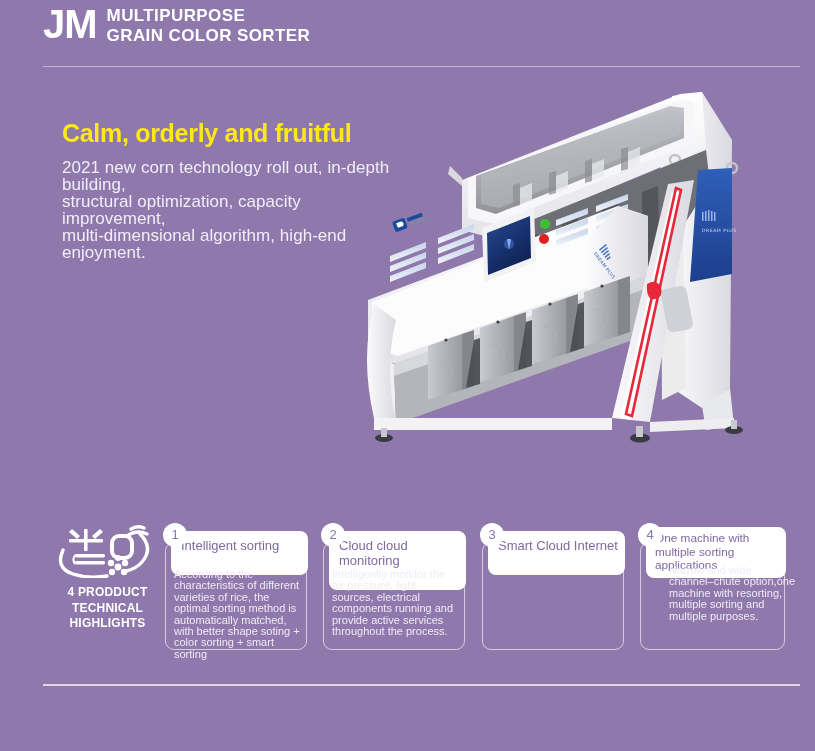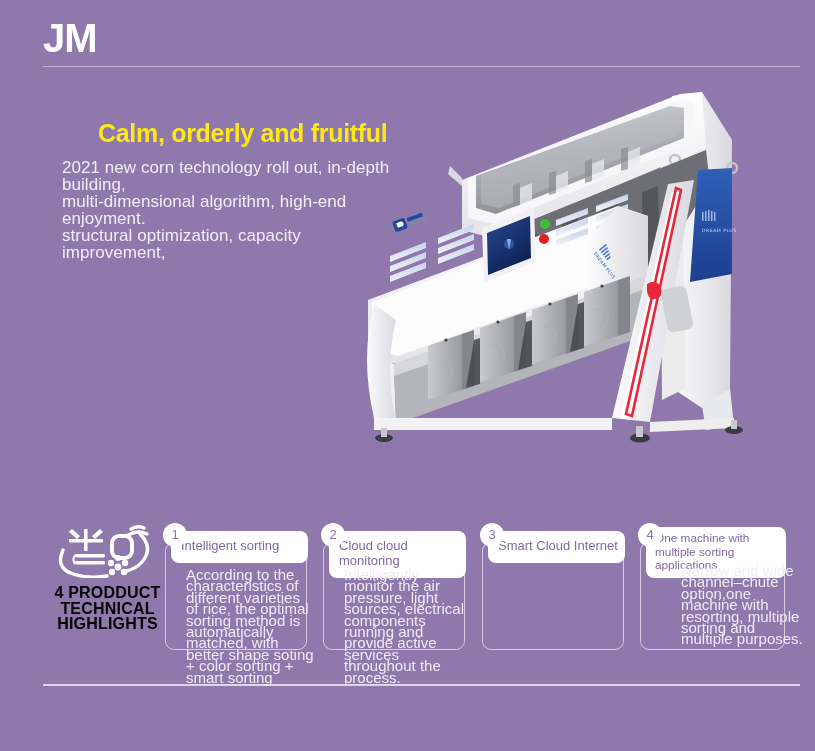--- a/index.html
+++ b/index.html
@@ -6,114 +6,118 @@
   html, body { width: 815px; height: 751px; }
   body {
     background: #8e78ac;
     font-family: "Liberation Sans", sans-serif;
     position: relative;
     overflow: hidden;
     color: #ffffff;
   }
 
   
-  .header { position: absolute; left: 43px; top: 16px; width: 760px; height: 58px; }
+  .header { position: absolute; left: 43px; top: 2px; width: 760px; height: 58px; }
   .brand-row { display: flex; align-items: flex-start; }
   .brand-mark {
     font-size: 40px; font-weight: bold; line-height: 44px; letter-spacing: -1px;
     color: #ffffff; padding-right: 10px;
   }
   .brand-text { padding-top: 4px; }
   .brand-line {
     font-size: 17px; font-weight: bold; letter-spacing: 0.4px;
     line-height: 19.5px; color: #ffffff;
   }
   .header-rule {
     position: absolute; left: 43px; top: 66px; width: 757px; height: 1px;
     background: rgba(255,255,255,0.45);
   }
 
   
   .headline-block { position: absolute; left: 62px; top: 118px; width: 330px; }
   .headline {
     font-size: 25px; font-weight: bold; color: #ffe817;
-    letter-spacing: -0.3px; line-height: 30px; margin-bottom: 11px; margin-left: 36px;
+    letter-spacing: -0.3px; line-height: 30px; margin-bottom: 11px;
   }
   .sub-line {
     font-size: 17px; color: #f2eef7; line-height: 17px; letter-spacing: 0.05px;
   }
 
   
   .product { position: absolute; left: 350px; top: 88px; width: 465px; height: 390px; }
   .product svg { display: block; }
 
   
   .highlights { position: absolute; left: 40px; top: 520px; width: 745px; height: 130px; }
 
   .brandmark-col {
     position: absolute; left: 5px; top: 0px; width: 125px; text-align: center;
   }
   .brandmark-icon { width: 125px; height: 58px; }
   .brandmark-caption {
-    margin-top: 3px; font-size: 16px; font-weight: bold;
-    line-height: 15.5px; color: #000000; letter-spacing: 0.2px;
+    margin-top: 3px; font-size: 12px; font-weight: bold;
+    line-height: 15.5px; color: #ffffff; letter-spacing: 0.2px;
   }
 
   .cards { position: absolute; left: 125px; top: 8px; width: 620px; height: 122px; }
   .card {
     position: absolute; top: 14px; width: 142px; height: 108px;
     border: 1px solid rgba(255,255,255,0.62); border-radius: 9px;
   }
   .card-1 { left: 0px; }
   .card-2 { left: 158px; }
   .card-3 { left: 317px; }
   .card-4 { left: 475px; width: 145px; }
 
   .card-title {
     position: absolute; left: 5px; top: -12px; width: 137px;
     background: #ffffff; border-radius: 8px;
     color: #7f69a0; font-size: 13px; line-height: 15px;
-    padding: 7px 6px 10px 10px; min-height: 30px;
+    padding: 7px 6px 22px 10px; min-height: 30px;
     display: flex; align-items: center;
   }
   .card-4 .card-title { width: 140px; top: -16px; padding: 5px 5px 5px 9px; font-size: 11.8px; line-height: 13.5px; }
 
   .card-badge {
     position: absolute; left: -3px; top: -20px; width: 24px; height: 24px;
     border-radius: 50%; background: #ffffff; color: #8875a6;
     font-size: 13px; line-height: 24px; text-align: center; z-index: 3;
   }
 
   .card-body {
-    position: absolute; left: 20px; top: 26px; width: 128px;
-    font-size: 15px; line-height: 11.4px; color: #f0ebf6;
+    position: absolute; left: 8px; top: 26px; width: 128px;
+    font-size: 11px; line-height: 11.4px; color: #f0ebf6;
   }
   .card-4 .card-body { top: 22px; width: 130px; margin-left: 20px; }
 
   
   .footer-rule {
     position: absolute; left: 43px; top: 684px; width: 757px; height: 2px;
     background: rgba(255,255,255,0.70);
   }
 </style>
 </head>
 <body>
 
 <div class="header">
   <div class="brand-row">
     <div class="brand-mark">JM</div>
+    <div class="brand-text">
+      <div class="brand-line">MULTIPURPOSE</div>
+      <div class="brand-line">GRAIN COLOR SORTER</div>
+    </div>
   </div>
 </div>
 <div class="header-rule"></div>
 
 <div class="headline-block">
   <div class="headline">Calm, orderly and fruitful</div>
   <div class="sub-line">2021 new corn technology roll out, in-depth building,</div>
+  <div class="sub-line">structural optimization, capacity improvement,</div>
   <div class="sub-line">multi-dimensional algorithm, high-end enjoyment.</div>
-  <div class="sub-line">structural optimization, capacity improvement,</div>
 </div>
 
 <div class="product">
   <svg width="465" height="390" viewBox="0 0 465 390" xmlns="http://www.w3.org/2000/svg">
     <defs>
       <linearGradient id="whiteBody" x1="0" y1="0" x2="0" y2="1">
         <stop offset="0%" stop-color="#ffffff"></stop>
         <stop offset="100%" stop-color="#e3e3e8"></stop>
       </linearGradient>
       <linearGradient id="whiteBody2" x1="0" y1="0" x2="1" y2="0">

